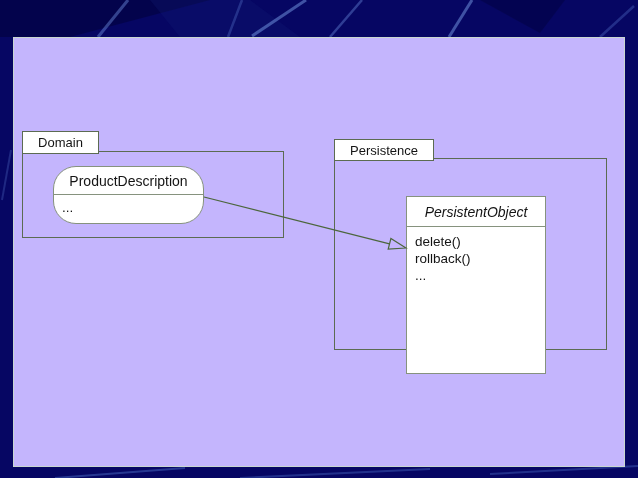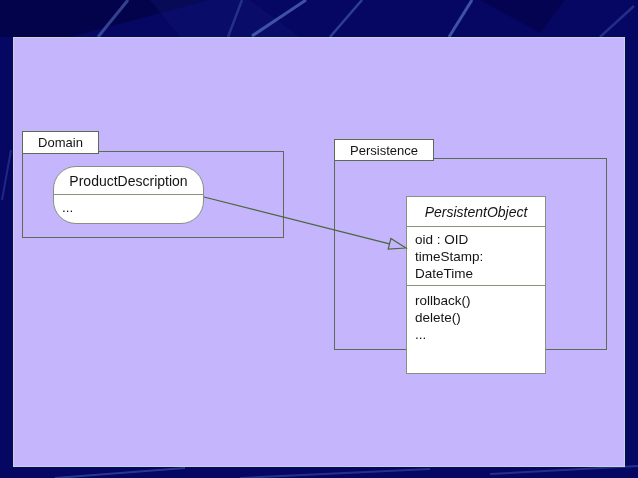--- a/index.html
+++ b/index.html
@@ -101,28 +101,23 @@
       </div>
     </div>
 
     <div class="pkg-tab" style="left:320px; top:101px; width:98px; height:20px;">
       <span>Persistence</span>
     </div>
     <div class="pkg-body" style="left:320px; top:120px; width:271px; height:190px;"></div>
 
     <div class="cls" style="left:392px; top:127px; width:138px; height:176px;margin-top:31px;">
       <div class="name italic" style="height:30px;">PersistentObject</div>
-      <div class="compartment with-divider" style="height:59px;">
-        <div class="line">oid : OID</div>
-        <div class="line">timeStamp:</div>
-        <div class="line">DateTime</div>
-      </div>
       <div class="compartment" style="height:86px; padding-top:6px;">
+        <div class="line">delete()</div>
         <div class="line">rollback()</div>
-        <div class="line">delete()</div>
         <div class="line">...</div>
       </div>
     </div>
 
     <svg class="arrow-svg" viewBox="0 0 610 428" xmlns="http://www.w3.org/2000/svg">
       <line x1="190" y1="159" x2="375.5" y2="205.8" stroke="#4c663c" stroke-width="1.2"></line>
       <polygon points="392,210 374.2,211.2 376.9,200.5" fill="none" stroke="#4c663c" stroke-width="1.2"></polygon>
     </svg>
 
   </div>

